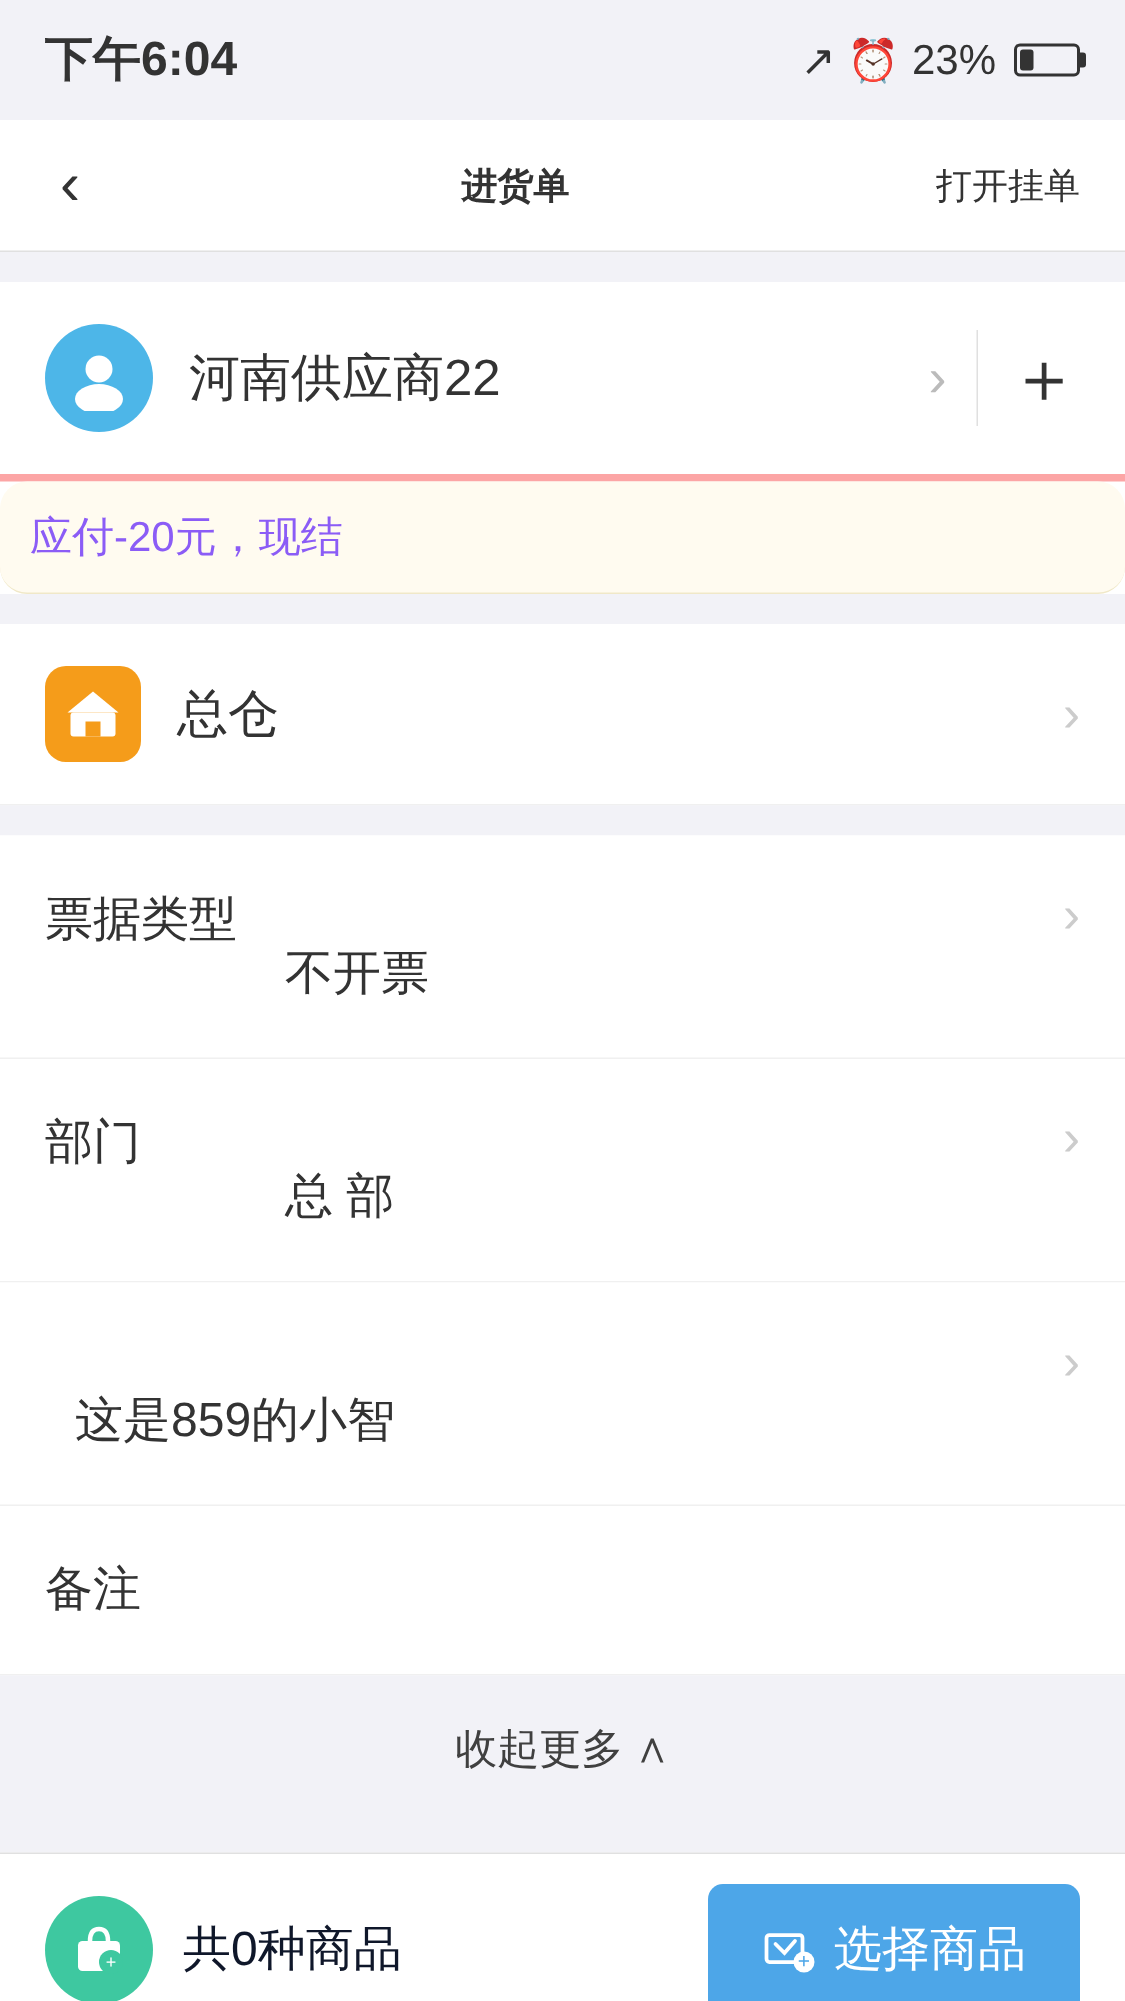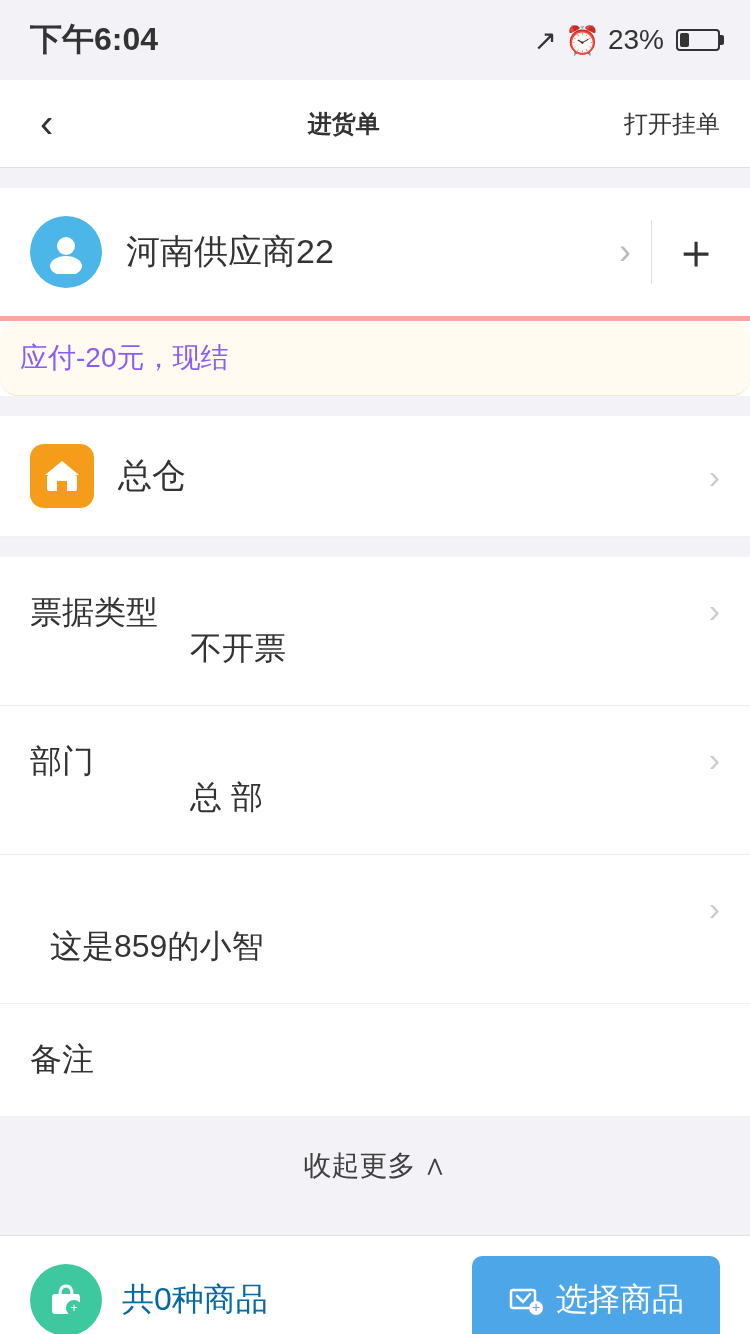--- a/index.html
+++ b/index.html
@@ -202,21 +202,21 @@
       background: #3ec8a0;
       display: flex;
       align-items: center;
       justify-content: center;
       margin-right: 20px;
       flex-shrink: 0;
     }
     .product-count {
       flex: 1;
       font-size: 32px;
-      color: #0369a1;
+      color: #0f172a;
     }
     .select-btn {
       background: #4da6e8;
       color: #fff;
       border: none;
       border-radius: 10px;
       padding: 22px 36px;
       font-size: 32px;
       display: flex;
       align-items: center;

